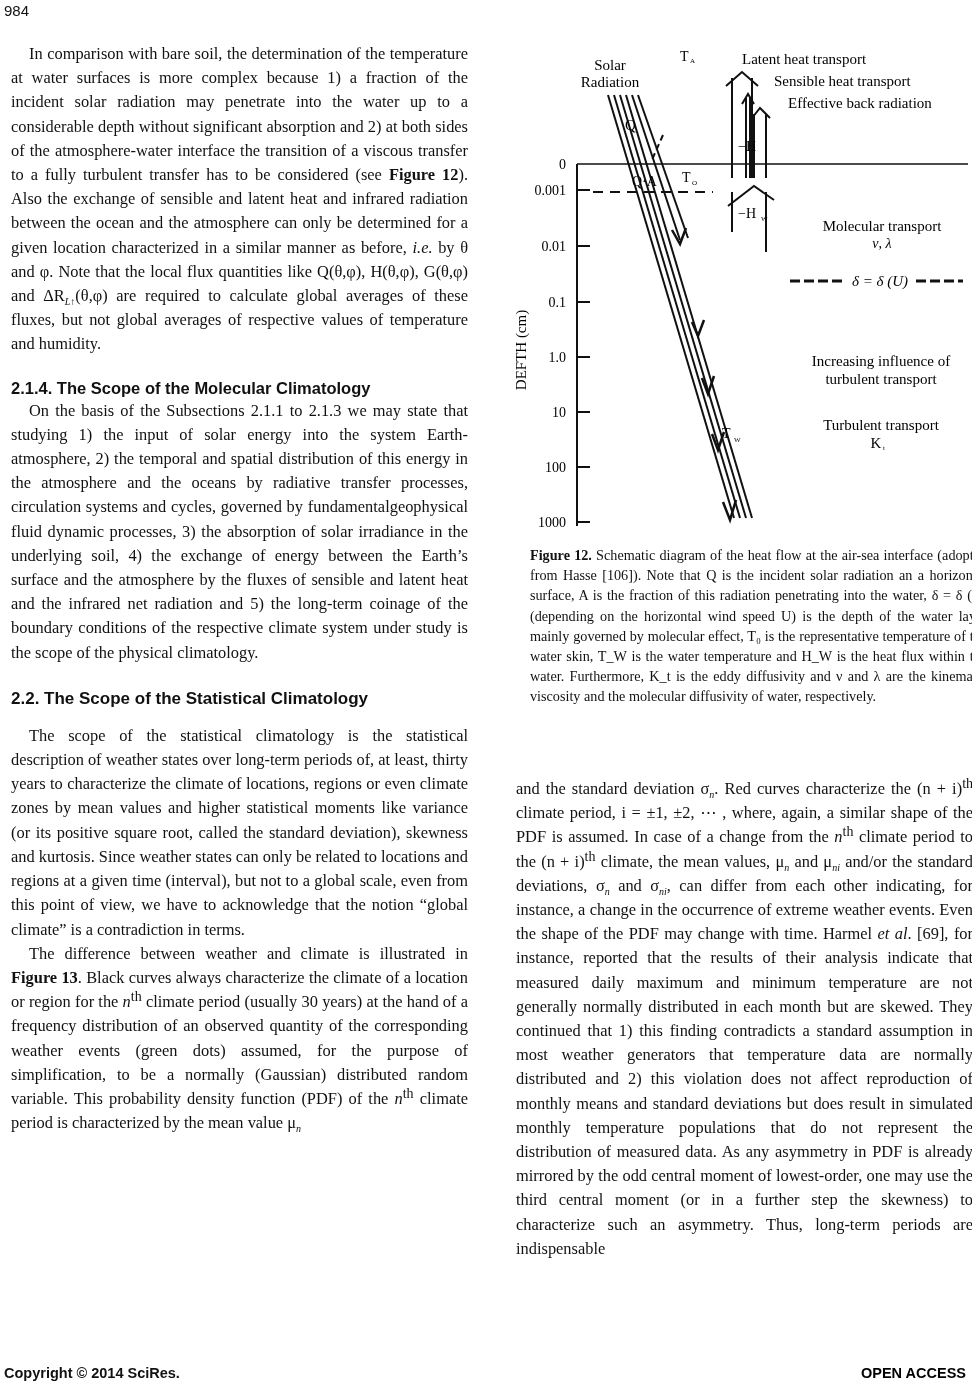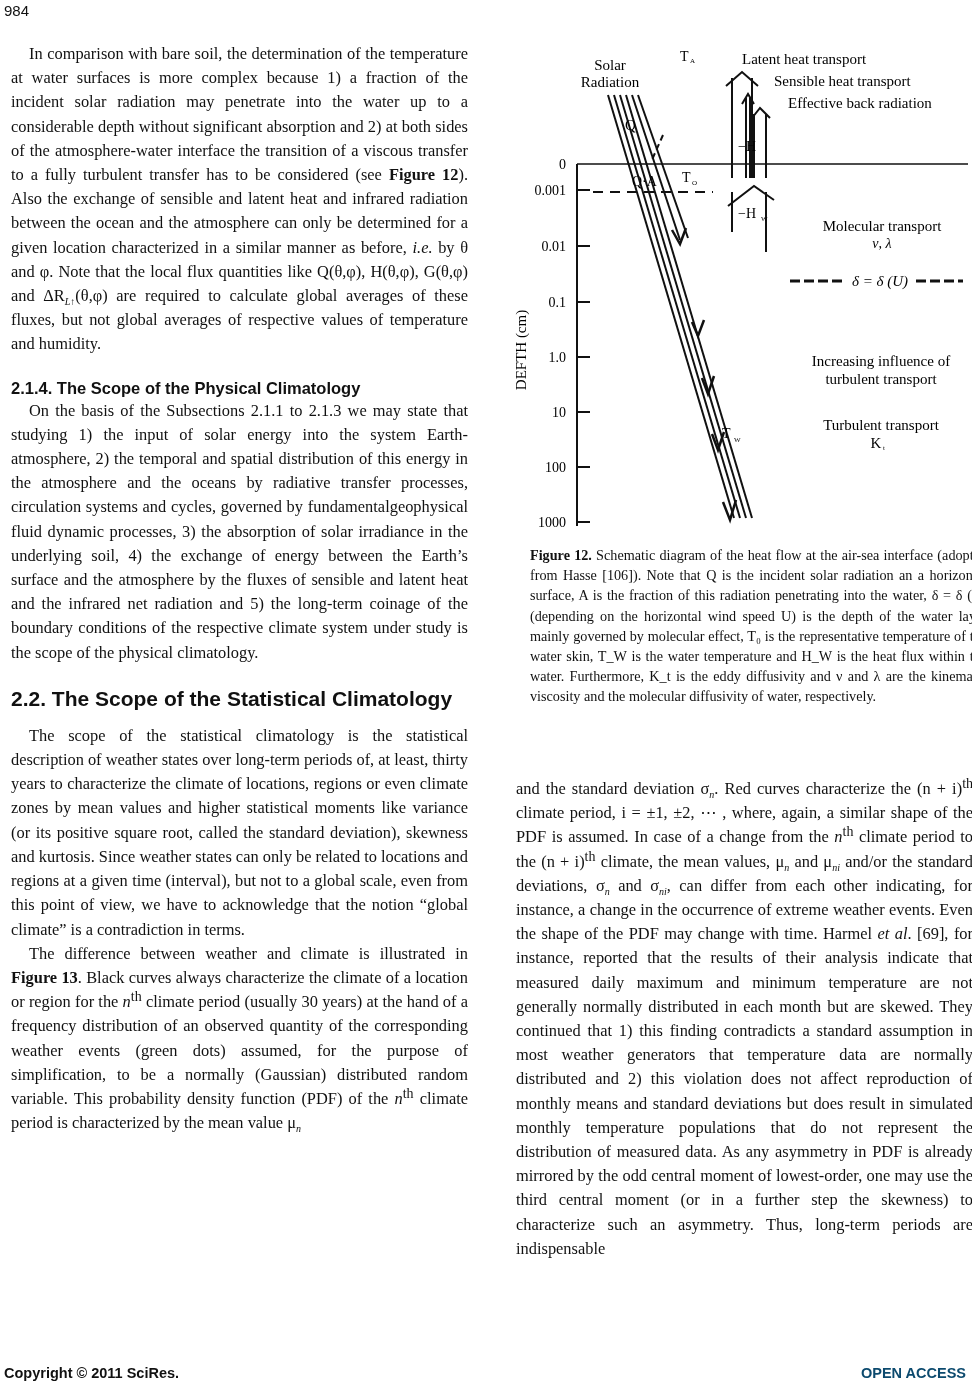--- a/index.html
+++ b/index.html
@@ -6,42 +6,42 @@
   body { width: 972px; height: 1388px; position: relative; overflow: hidden; color: #111; font-family: "Liberation Serif", serif; }
   .header { position: absolute; top: 2px; left: 0; width: 972px; height: 20px; font-family: "Liberation Sans", sans-serif; font-size: 15px; padding-left: 23px; }
   .header .pgnum { position: absolute; left: 4px; top: 0; }
   .header .running { position: absolute; left: 0; right: 0; text-align: center; top: 0; }
   .col { position: absolute; font-size: 16.4px; line-height: 24.2px; text-align: justify; margin-left: 6px; }
   .col-left { left: 5px; top: 42px; width: 457px; }
   .col-right-text { left: 510px; top: 777px; width: 457px; }
   p { margin: 0; text-indent: 18px; }
   p.noindent { text-indent: 0; }
   .h3 { font-family: "Liberation Sans", sans-serif; font-weight: bold; font-size: 16.5px; margin-top: 20px; line-height: 22px; }
-  .h2 { font-family: "Liberation Sans", sans-serif; font-weight: bold; font-size: 21px; margin-top: 21px; margin-bottom: 12px; line-height: 26px; }
+  .h2 { font-family: "Liberation Sans", sans-serif; font-weight: bold; font-size: 17px; margin-top: 21px; margin-bottom: 12px; line-height: 26px; }
   .math { font-style: italic; font-family: "Liberation Serif", serif; }
   .bold { font-weight: bold; }
   sup { font-size: 14px; line-height: 0; }
   sub { font-size: 10px; line-height: 0; }
   .figure { position: absolute; left: 508px; top: 40px; width: 460px; height: 500px; }
   .caption { position: absolute; left: 510px; top: 545px; width: 457px; font-size: 14.2px; line-height: 20.2px; text-align: justify; margin-left: 20px; }
   .footer { position: absolute; top: 1365px; left: 0; width: 972px; font-family: "Liberation Sans", sans-serif; font-weight: bold; font-size: 14.5px; }
   .footer .copyright { position: absolute; left: 4px; }
-  .footer .oa { position: absolute; right: 6px; color: #0c4a6e; }
+  .footer .oa { position: absolute; right: 6px; color: #000000; }
   svg text { font-family: "Liberation Serif", serif; }
 </style>
 </head>
 <body>
 
 <div class="header">
   <span class="pgnum">984</span>
 </div>
 
 <div class="col col-left">
   <p><span>In comparison with bare soil, the determination of the temperature at water surfaces is more complex because 1) a fraction of the incident solar radiation may penetrate into the water up to a considerable depth without significant absorption and 2) at both sides of the atmosphere-water interface the transition of a viscous transfer to a fully turbulent transfer has to be considered (see </span><span class="bold">Figure 12</span><span>). Also the exchange of sensible and latent heat and infrared radiation between the ocean and the atmosphere can only be determined for a given location characterized in a similar manner as before, </span><span class="math">i.e.</span><span> by θ and φ. Note that the local flux quantities like Q(θ,φ), H(θ,φ), G(θ,φ) and ΔR</span><sub class="math">L↑</sub><span>(θ,φ) are required to calculate global averages of these fluxes, but not global averages of respective values of temperature and humidity.</span></p>
-  <div class="h3">2.1.4. The Scope of the Physical Climatology</div>
+  <div class="h3">2.1.4. The Scope of the Molecular Climatology</div>
   <p>On the basis of the Subsections 2.1.1 to 2.1.3 we may state that studying 1) the input of solar energy into the system Earth-atmosphere, 2) the temporal and spatial distribution of this energy in the atmosphere and the oceans by radiative transfer processes, circulation systems and cycles, governed by fundamentalgeophysical fluid dynamic processes, 3) the absorption of solar irradiance in the underlying soil, 4) the exchange of energy between the Earth’s surface and the atmosphere by the fluxes of sensible and latent heat and the infrared net radiation and 5) the long-term coinage of the boundary conditions of the respective climate system under study is the scope of the physical climatology.</p>
   <div class="h2">2.2. The Scope of the Statistical Climatology</div>
   <p>The scope of the statistical climatology is the statistical description of weather states over long-term periods of, at least, thirty years to characterize the climate of locations, regions or even climate zones by mean values and higher statistical moments like variance (or its positive square root, called the standard deviation), skewness and kurtosis. Since weather states can only be related to locations and regions at a given time (interval), but not to a global scale, even from this point of view, we have to acknowledge that the notion “global climate” is a contradiction in terms.</p>
   <p><span>The difference between weather and climate is illustrated in </span><span class="bold">Figure 13</span><span>. Black curves always characterize the climate of a location or region for the </span><span class="math">n</span><sup>th</sup><span> climate period (usually 30 years) at the hand of a frequency distribution of an observed quantity of the corresponding weather events (green dots) assumed, for the purpose of simplification, to be a normally (Gaussian) distributed random variable. This probability density function (PDF) of the </span><span class="math">n</span><sup>th</sup><span> climate period is characterized by the mean value μ</span><sub class="math">n</sub></p>
 </div>
 
 <div class="figure">
   <svg width="460" height="500" viewBox="0 0 460 500">
 
     <line x1="69" y1="124" x2="69" y2="486" stroke="#111" stroke-width="2"></line>
@@ -134,15 +134,15 @@
 
 <div class="caption">
   <span class="bold">Figure 12.</span><span> Schematic diagram of the heat flow at the air-sea interface (adopted from Hasse [106]). Note that Q is the incident solar radiation an a horizontal surface, A is the fraction of this radiation penetrating into the water, δ = δ (U) (depending on the horizontal wind speed U) is the depth of the water layer mainly governed by molecular effect, T₀ is the representative temperature of the water skin, T_W is the water temperature and H_W is the heat flux within the water. Furthermore, K_t is the eddy diffusivity and ν and λ are the kinematic viscosity and the molecular diffusivity of water, respectively.</span>
 </div>
 
 <div class="col col-right-text">
   <p class="noindent"><span>and the standard deviation σ</span><sub class="math">n</sub><span>. Red curves characterize the (n + i)</span><sup>th</sup><span> climate period, i = ±1, ±2, ⋯ , where, again, a similar shape of the PDF is assumed. In case of a change from the </span><span class="math">n</span><sup>th</sup><span> climate period to the (n + i)</span><sup>th</sup><span> climate, the mean values, μ</span><sub class="math">n</sub><span> and μ</span><sub class="math">ni</sub><span> and/or the standard deviations, σ</span><sub class="math">n</sub><span> and σ</span><sub class="math">ni</sub><span>, can differ from each other indicating, for instance, a change in the occurrence of extreme weather events. Even the shape of the PDF may change with time. Harmel </span><span class="math">et al</span><span>. [69], for instance, reported that the results of their analysis indicate that measured daily maximum and minimum temperature are not generally normally distributed in each month but are skewed. They continued that 1) this finding contradicts a standard assumption in most weather generators that temperature data are normally distributed and 2) this violation does not affect reproduction of monthly means and standard deviations but does result in simulated monthly temperature populations that do not represent the distribution of measured data. As any asymmetry in PDF is already mirrored by the odd central moment of lowest-order, one may use the third central moment (or in a further step the skewness) to characterize such an asymmetry. Thus, long-term periods are indispensable</span></p>
 </div>
 
 <div class="footer">
-  <span class="copyright">Copyright © 2011 SciRes.</span>
+  <span class="copyright">Copyright © 2014 SciRes.</span>
   <span class="oa">OPEN ACCESS</span>
 </div>
 
 </body></html>

